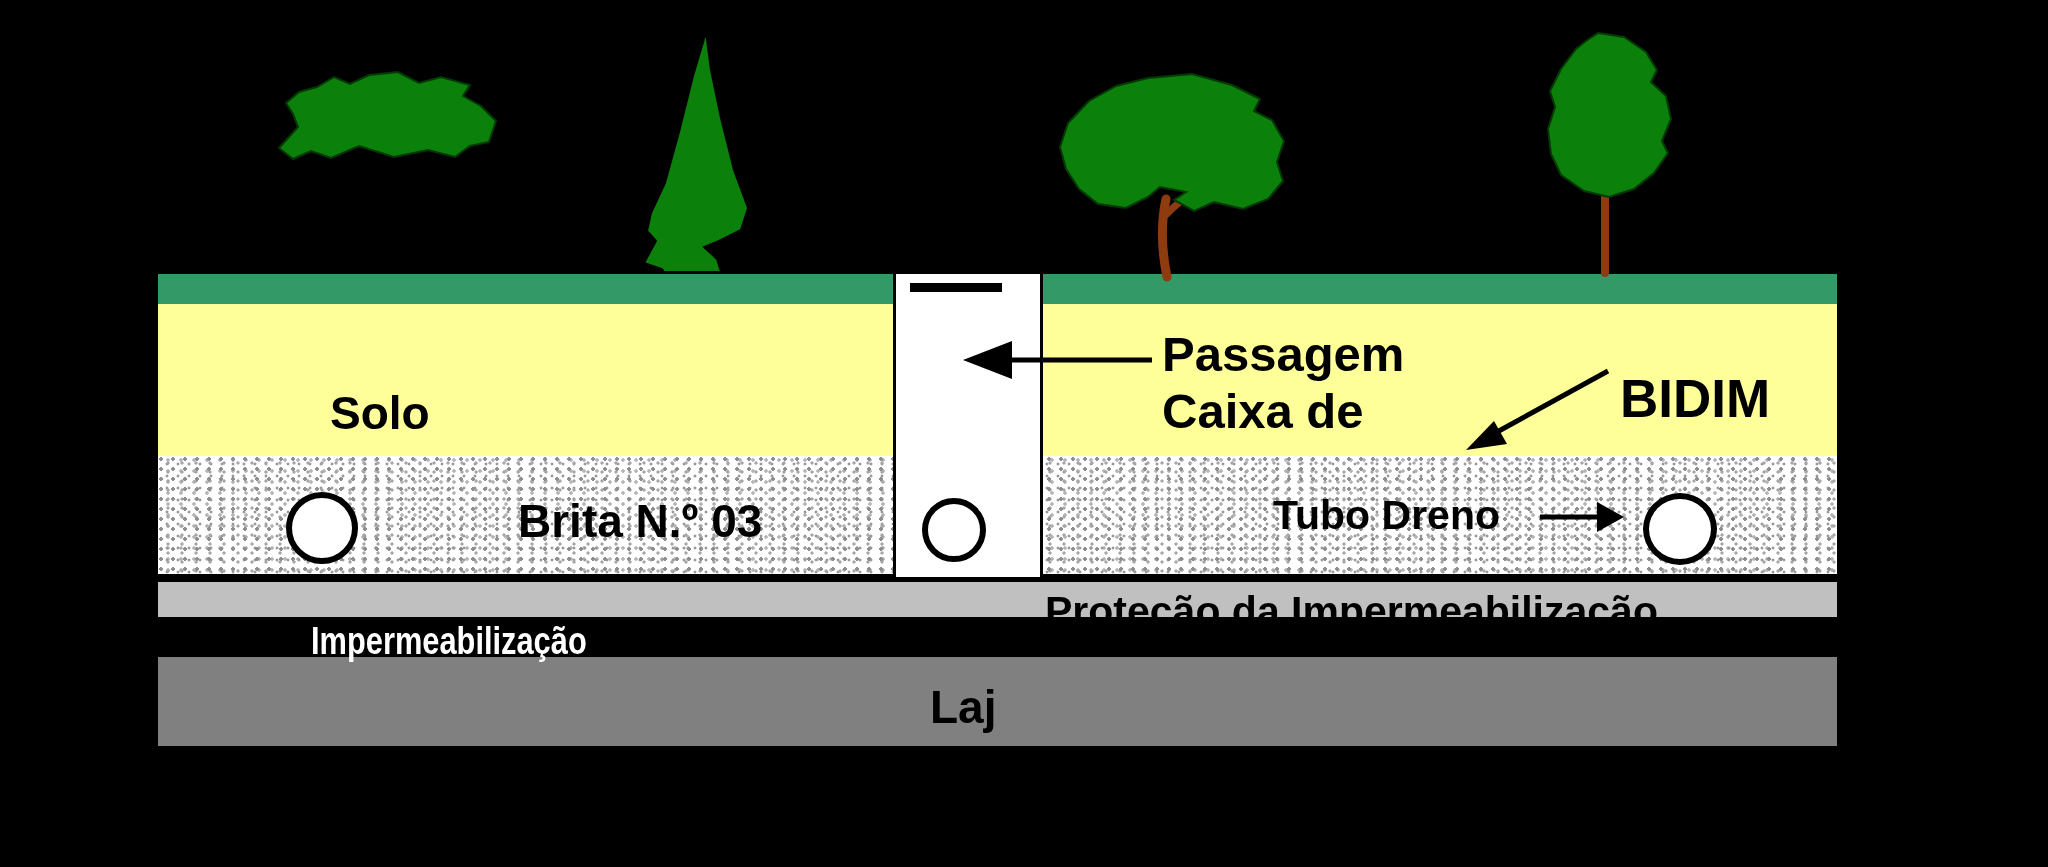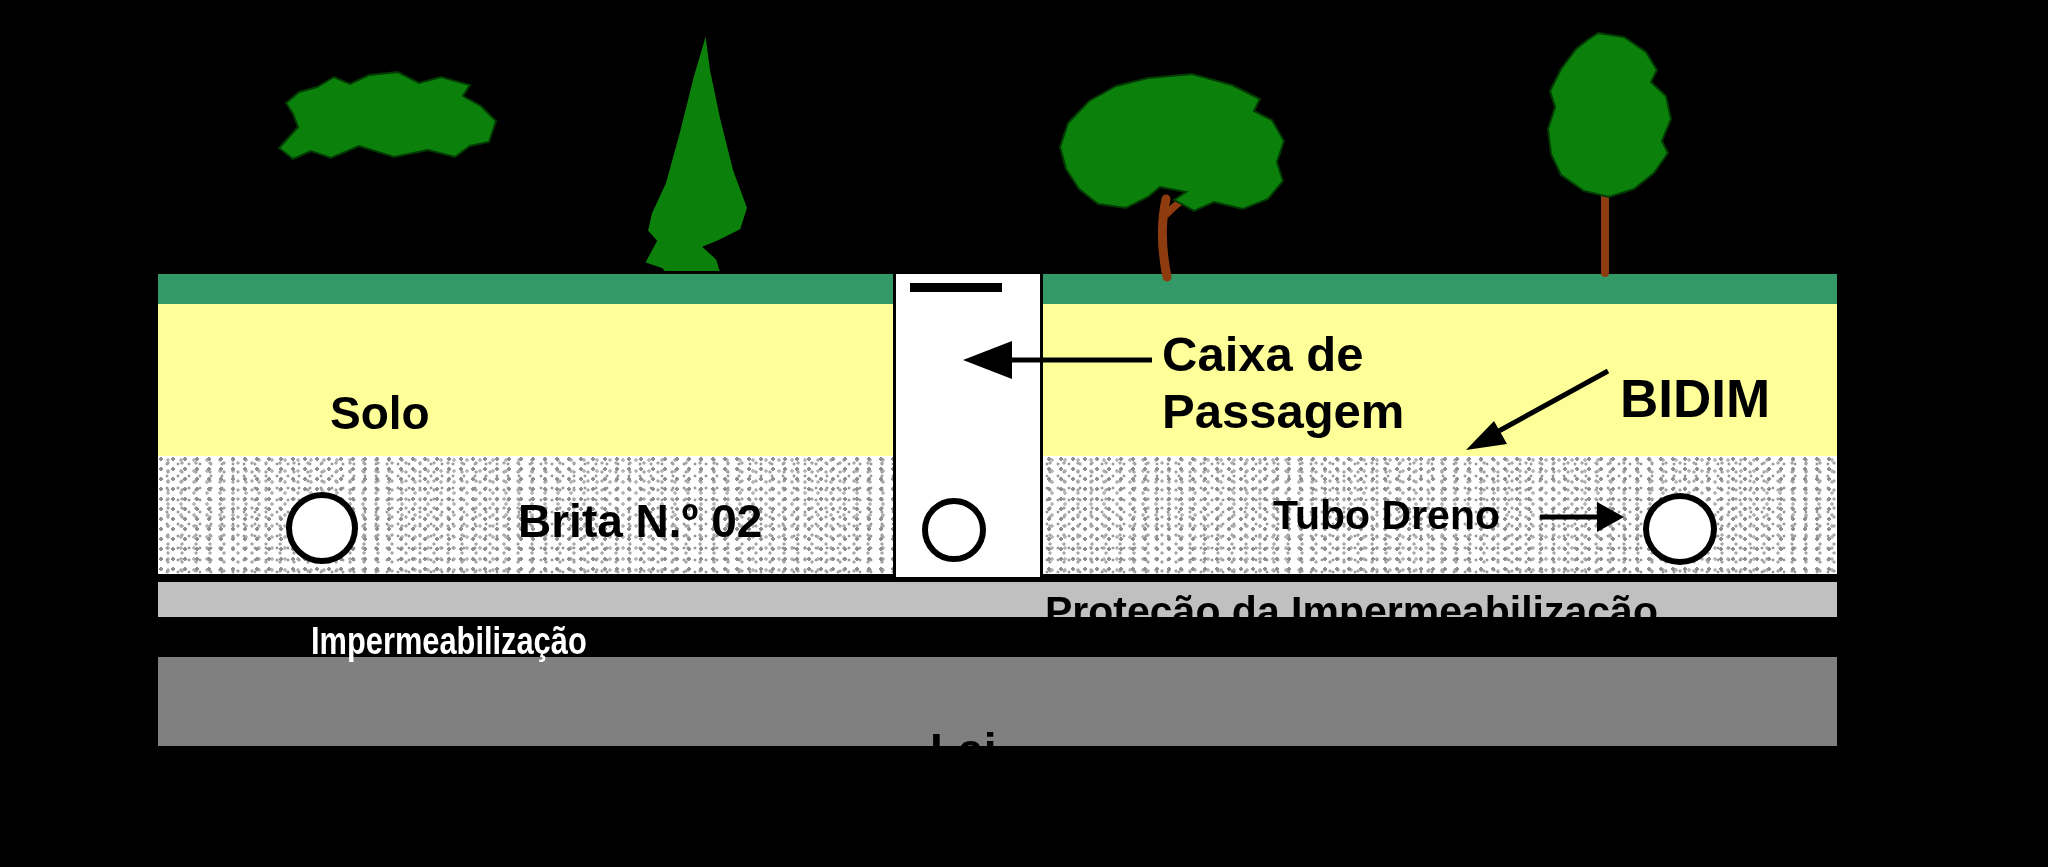--- a/index.html
+++ b/index.html
@@ -27,21 +27,21 @@
   .pipe-right{left:1643px;top:493px;width:74px;height:72px;}
   .overlay{position:absolute;left:0;top:0;width:2048px;height:867px;z-index:7;}
   .lbl{position:absolute;font-weight:bold;color:#000;white-space:nowrap;z-index:8;}
   .lbl-solo{left:330px;top:347px;font-size:46px;margin-top:39px;}
   .lbl-brita{left:518px;top:494px;font-size:46px;}
   .lbl-caixa{left:1162px;top:326px;font-size:49px;line-height:57px;}
   .lbl-bidim{left:1620px;top:368px;font-size:53px;}
   .lbl-tubo{left:1273px;top:492px;font-size:41px;}
   .lbl-protecao{left:1045px;top:588px;font-size:41px;}
   .lbl-imper{left:311px;top:619px;font-size:39px;transform:scaleX(0.79);transform-origin:left top;}
-  .lbl-laje{left:930px;top:680px;font-size:46px;margin-top:43px;}
+  .lbl-laje{left:930px;top:680px;font-size:46px;}
 </style>
 </head>
 <body>
 
 <div class="canvas">
 
   <div class="layer grass" style="background-color: rgb(51, 153, 102);"></div>
   <div class="layer solo" style="background-color: rgb(255, 255, 153);"></div>
   <div class="layer brita"></div>
   <div class="layer protecao" style="background-color: rgb(192, 192, 192);"></div>
@@ -67,23 +67,23 @@
 
     <line x1="1152" y1="360" x2="1008" y2="360" stroke="#000" stroke-width="5"></line>
     <polygon points="963,360 1012,341 1012,379" fill="#000"></polygon>
     <line x1="1608" y1="371" x2="1497" y2="432" stroke="#000" stroke-width="5"></line>
     <polygon points="1466,450 1494,421 1507,444" fill="#000"></polygon>
     <line x1="1540" y1="517" x2="1599" y2="517" stroke="#000" stroke-width="5"></line>
     <polygon points="1624,517 1597,502 1597,532" fill="#000"></polygon>
   </svg>
 
   <div class="lbl lbl-solo">Solo</div>
-  <div class="lbl lbl-brita">Brita N.º 02</div>
+  <div class="lbl lbl-brita">Brita N.º 03</div>
   <div class="lbl lbl-caixa">
+    <div>Passagem</div>
     <div>Caixa de</div>
-    <div>Passagem</div>
   </div>
   <div class="lbl lbl-bidim">BIDIM</div>
   <div class="lbl lbl-protecao">Proteção da Impermeabilização</div>
   <div class="lbl lbl-tubo">Tubo Dreno</div>
   <div class="lbl lbl-imper" style="color: rgb(255, 255, 255);">Impermeabilização</div>
   <div class="lbl lbl-laje">Laj</div>
 </div>
 
 </body></html>

